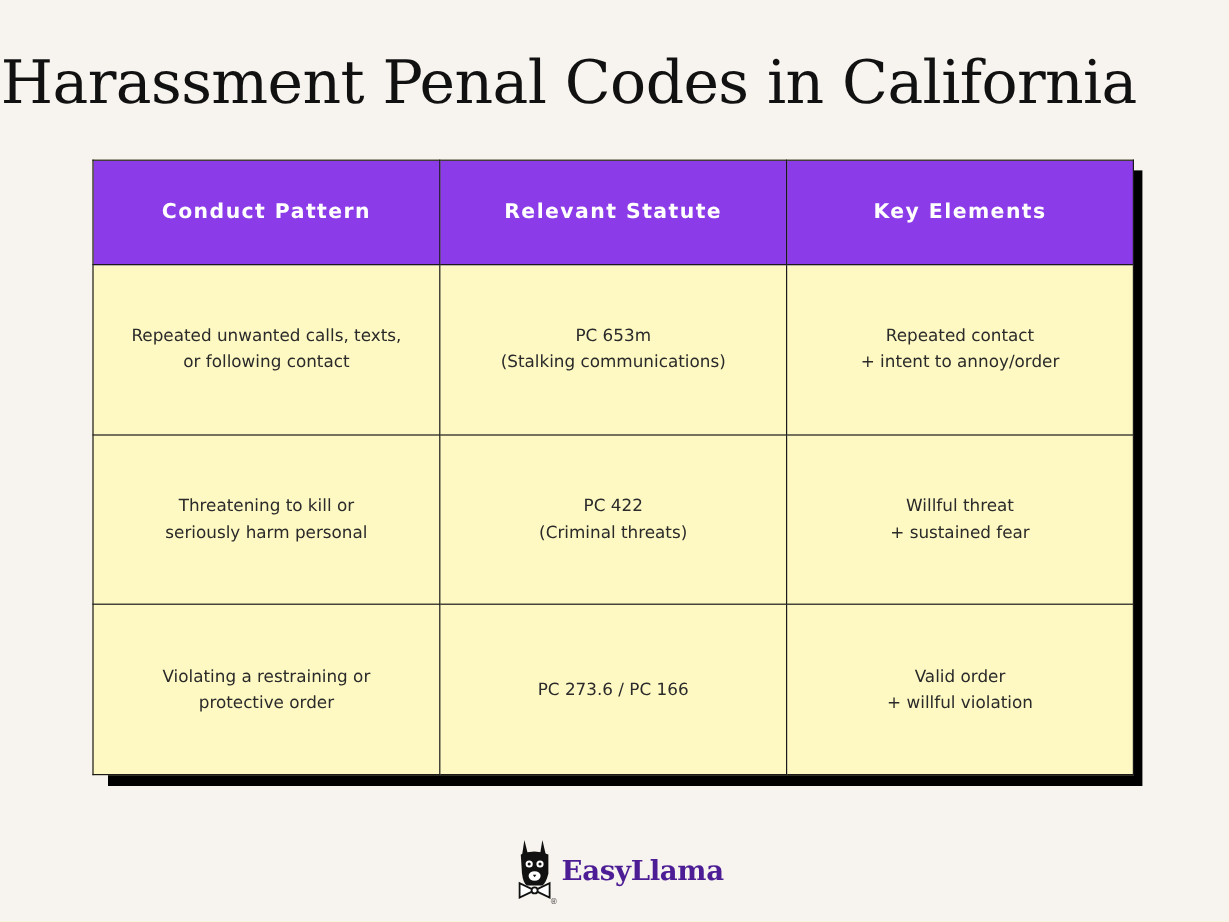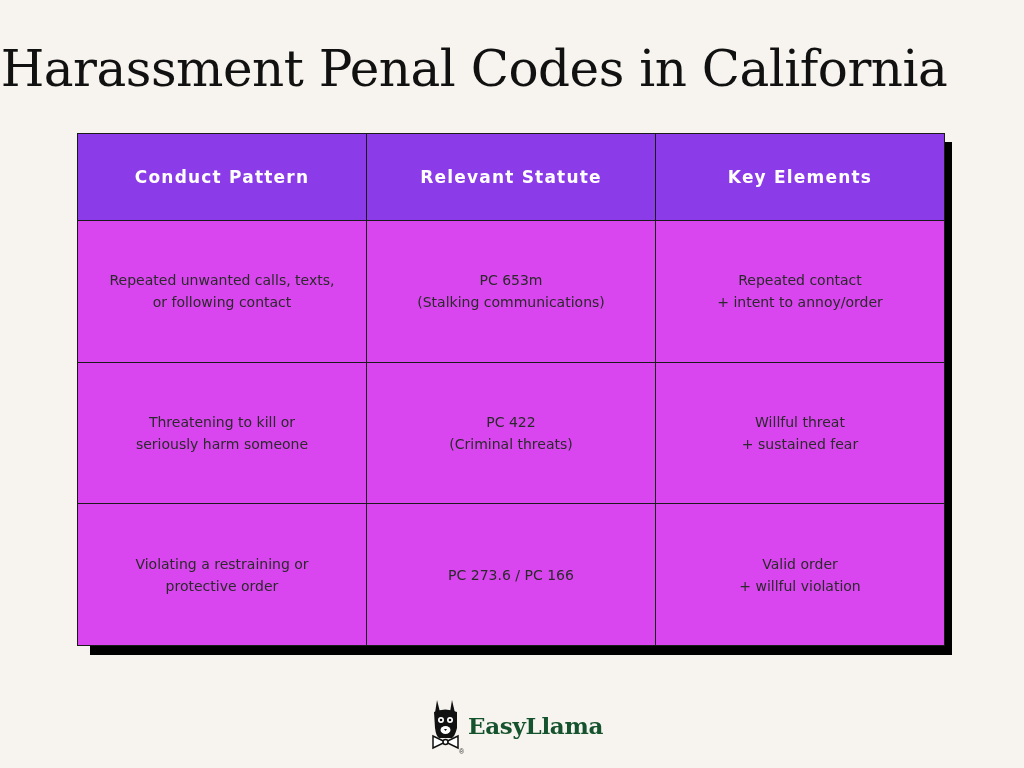--- a/index.html
+++ b/index.html
@@ -32,21 +32,21 @@
       left: 13px; top: 9px;
       width: 862px; height: 513px;
       background: #000;
     }
     table {
       position: absolute;
       left: 0; top: 0;
       width: 868px; height: 513px;
       border-collapse: collapse;
       table-layout: fixed;
-      background: #d946ef;
+      background: #fef9c3;
     }
     th, td {
       border: 1.5px solid #1a1a1a;
       text-align: center;
       vertical-align: middle;
       padding: 0 8px;
     }
     th {
       background: #8b3be8;
       color: #fff;
@@ -68,21 +68,21 @@
     .logo {
       position: absolute;
       left: 430px; top: 698px;
       display: flex; align-items: center;
     }
     .logo svg { display: block; }
     .logo-text {
       font-family: "DejaVu Serif", serif;
       font-weight: bold;
       font-size: 23px;
-      color: #14532d;
+      color: #4c1d95;
       margin-left: 6px;
       letter-spacing: -0.3px;
     }
     .reg {
       position: absolute;
       left: 29px; top: 50px;
       font-size: 7px; color: #333;
     }
   </style>
 </head>
@@ -111,21 +111,21 @@
           <span class="line">(Stalking communications)</span>
         </td>
         <td>
           <span class="line">Repeated contact</span>
           <span class="line">+ intent to annoy/order</span>
         </td>
       </tr>
       <tr>
         <td>
           <span class="line">Threatening to kill or</span>
-          <span class="line">seriously harm someone</span>
+          <span class="line">seriously harm personal</span>
         </td>
         <td>
           <span class="line">PC 422</span>
           <span class="line">(Criminal threats)</span>
         </td>
         <td>
           <span class="line">Willful threat</span>
           <span class="line">+ sustained fear</span>
         </td>
       </tr>

